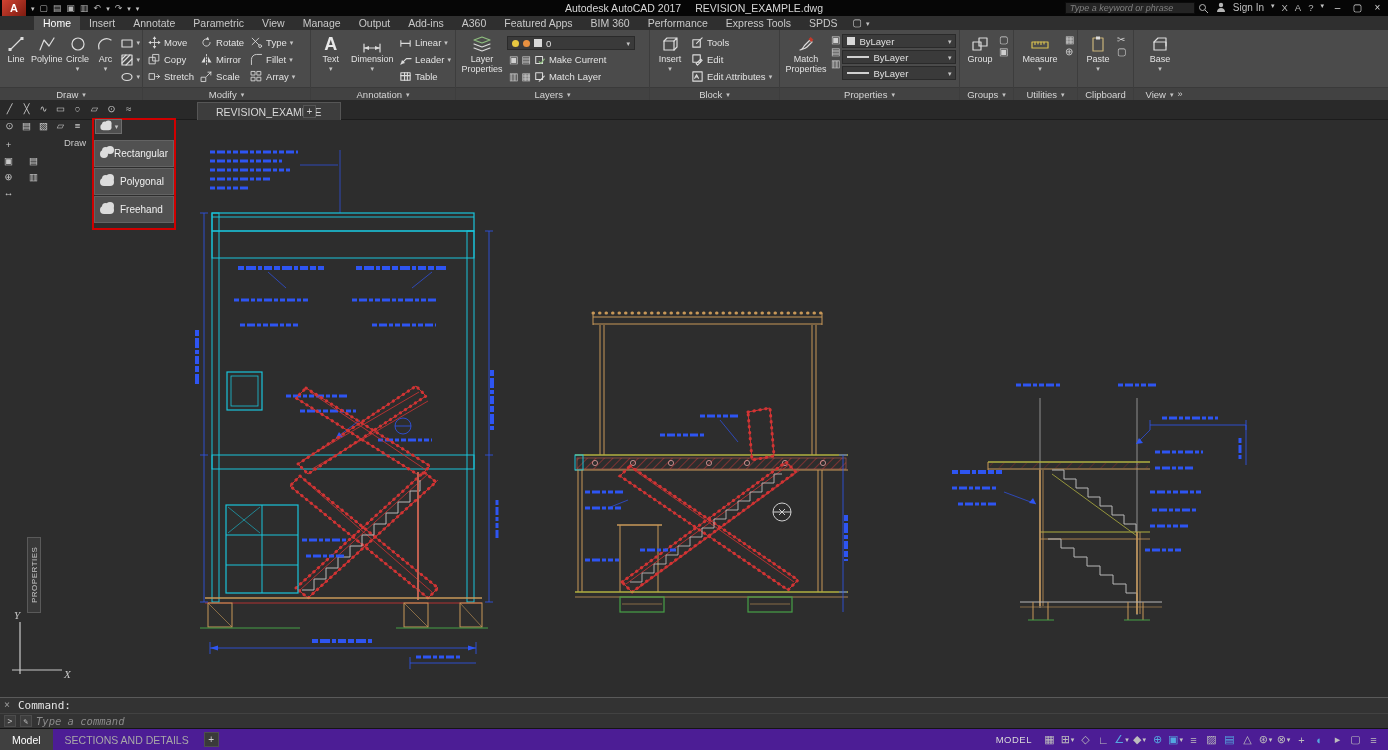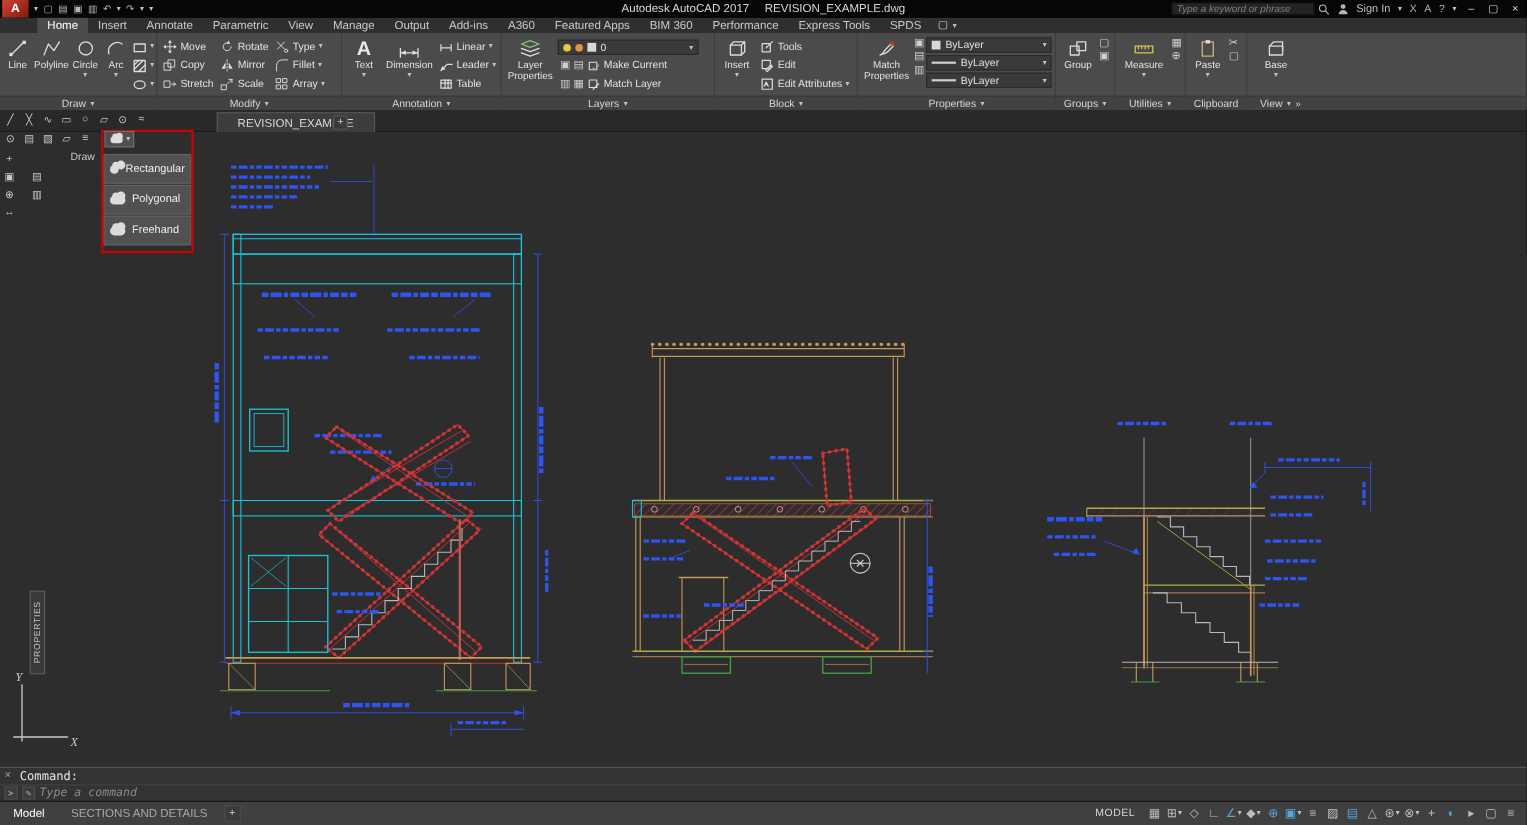--- a/index.html
+++ b/index.html
@@ -7,21 +7,21 @@
   #app{position:relative;width:1388px;height:750px;overflow:hidden;
        font-family:"Liberation Sans",sans-serif;color:#cfcfcf;user-select:none;}
 
   
   .titlebar{height:16px;background:#060606;display:flex;align-items:center;position:relative;font-size:10px;color:#bfbfbf;}
   .acad-logo{width:24px;height:16px;background:linear-gradient(135deg,#d24332,#7e1b10);color:#fff;font-weight:bold;font-size:11px;display:flex;align-items:center;justify-content:center;}
   .tb-left{display:flex;align-items:center;gap:5px;padding-left:2px;}
   .qat{font-size:9px;color:#b5b5b5;cursor:default;}
   .caret{font-size:7px;color:#c5c5c5;line-height:1;}
   .tb-center{position:absolute;left:50%;top:0;transform:translateX(-50%);height:16px;display:flex;align-items:center;gap:14px;font-size:10.5px;color:#d8d8d8;white-space:nowrap;}
-  .tb-right{margin-left:auto;display:flex;align-items:center;gap:7px;padding-right:4px;}
+  .tb-right{margin-left:auto;display:flex;align-items:flex-start;gap:7px;padding-right:4px;}
   .search-box{display:flex;align-items:center;gap:3px;}
   .search-input{background:#242424;border:1px solid #0c0c0c;color:#9a9a9a;font-size:9px;font-style:italic;width:130px;height:12px;padding:0 4px;font-family:"Liberation Sans",sans-serif;}
   .search-input::placeholder{color:#7f7f7f;font-style:italic;}
   .tb-ic{font-size:9.5px;color:#b5b5b5;}
   .win-ic{font-size:10px;color:#d8d8d8;width:13px;text-align:center;}
 
   
   .tabrow{height:14px;background:#2f2f2f;display:flex;align-items:stretch;padding-left:34px;font-size:10.5px;color:#c9c9c9;}
   .rtab{padding:0 9px;display:flex;align-items:center;white-space:nowrap;}
   .rtab.active{background:#4b4b4b;color:#fff;}
@@ -99,21 +99,21 @@
   
   .cmdwin{height:31px;background:#333;border-top:1px solid #5a5a5a;position:relative;font-family:"DejaVu Sans Mono",monospace;}
   .cmd-close{position:absolute;left:4px;top:1px;color:#9a9a9a;font-size:10px;}
   .cmd-row1{height:15px;line-height:15px;padding-left:18px;font-size:11px;color:#e4e4e4;}
   .cmd-row2{height:15px;border-top:1px solid #424242;display:flex;align-items:center;gap:4px;padding-left:4px;}
   .cmd-ic{width:12px;height:12px;background:#3d3d3d;border:1px solid #4d4d4d;color:#bdbdbd;font-size:8px;display:flex;align-items:center;justify-content:center;}
   .cmd-input{background:transparent;border:none;outline:none;color:#bbb;font:italic 10.5px "DejaVu Sans Mono",monospace;width:320px;}
   .cmd-input::placeholder{color:#8a8a8a;font-style:italic;}
 
   
-  .statusbar{height:22px;background:#404040;border-top:1px solid #151515;display:flex;align-items:center;font-size:10.5px;color:#c9c9c9;}
+  .statusbar{height:22px;background:#4c1d95;border-top:1px solid #151515;display:flex;align-items:center;font-size:10.5px;color:#c9c9c9;}
   .model-tab{background:#404040;padding:0 12px;height:100%;display:flex;align-items:center;color:#fff;}
   .layout-tab{padding:0 12px;color:#a8a8a8;height:100%;display:flex;align-items:center;}
   .add-layout{width:15px;height:15px;background:#3a3a3a;border:1px solid #4e4e4e;display:flex;align-items:center;justify-content:center;font-size:10px;margin-left:3px;color:#cfcfcf;}
   .status-right{margin-left:auto;display:flex;align-items:center;gap:1px;padding-right:6px;}
   .model-badge{font-size:9.5px;letter-spacing:0.5px;padding:0 8px;color:#d8d8d8;}
   .sic{min-width:17px;height:18px;display:flex;align-items:center;justify-content:center;font-size:11px;color:#bdbdbd;gap:1px;}
   .sic.blue{color:#54a7e0;}
 </style>
 </head>
 <body>

